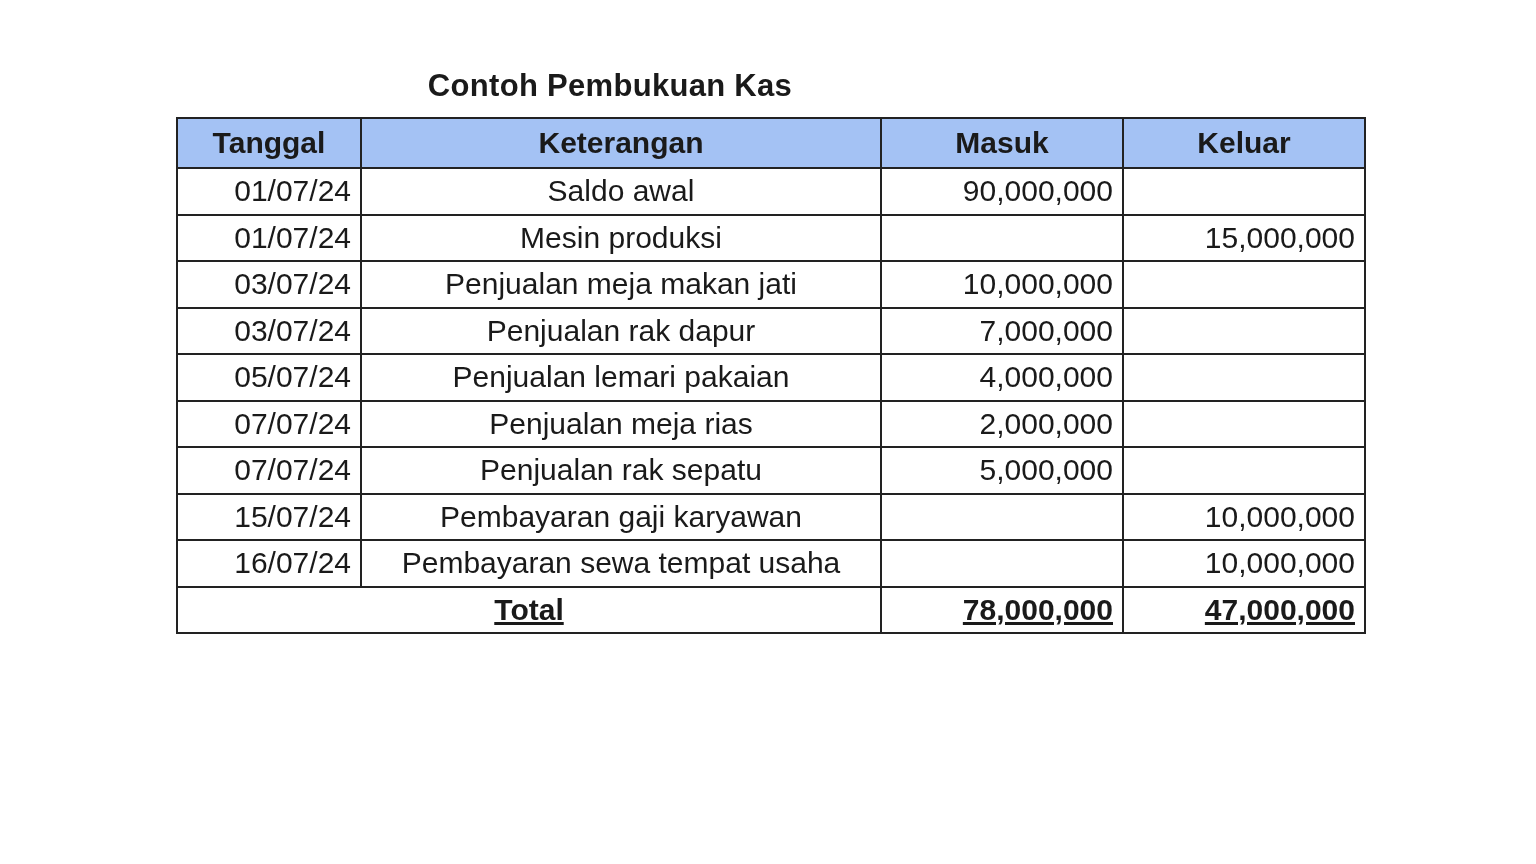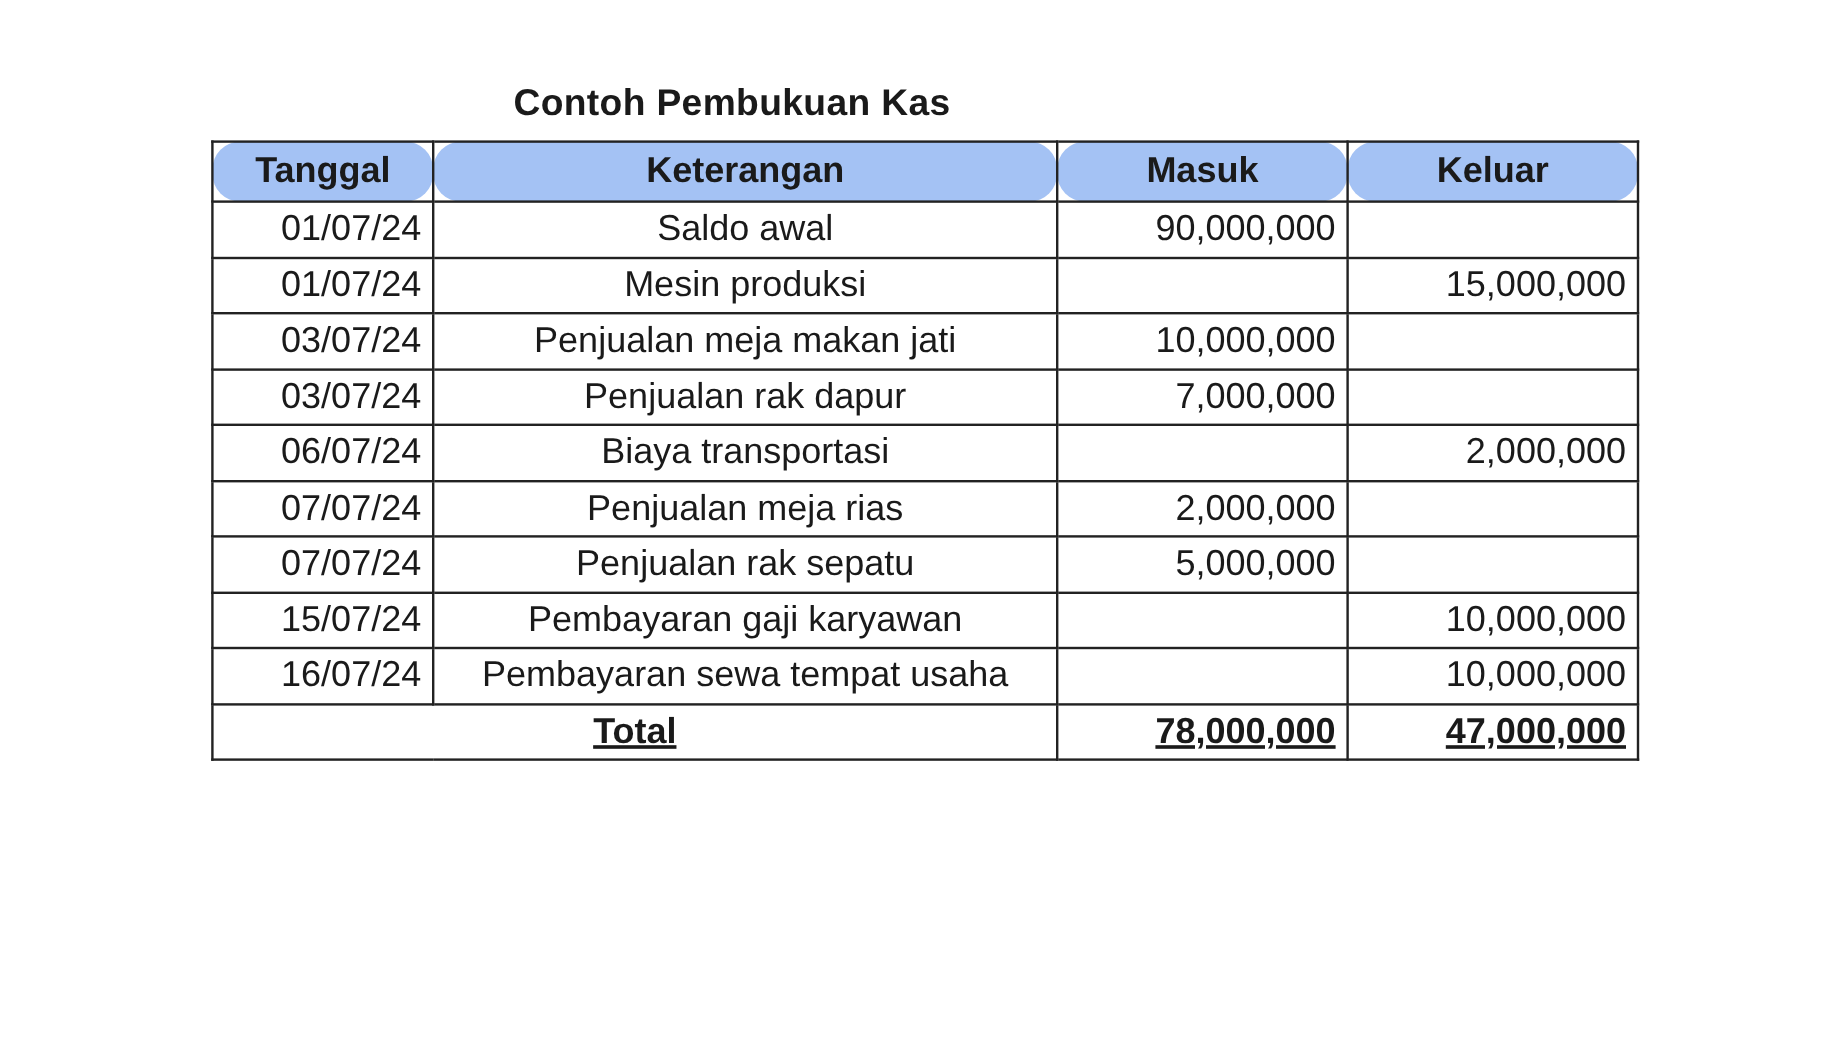--- a/index.html
+++ b/index.html
@@ -37,21 +37,20 @@
     height: 46.5px;
     padding: 0 9px;
     white-space: nowrap;
     box-sizing: border-box;
   }
   table.ledger th {
     background: #a4c2f4;
     font-weight: bold;
     text-align: center;
     height: 50px;
-    border-radius: 23px;
   }
   col.c-date { width: 184px; }
   col.c-desc { width: 520px; }
   col.c-in { width: 242px; }
   col.c-out { width: 242px; }
   td.num { text-align: right; }
   td.txt { text-align: center; padding-left: 9px; }
   tr.total td {
     font-weight: bold;
     text-decoration: underline;
@@ -96,24 +95,24 @@
       <td class="num">10,000,000</td>
       <td class="num"></td>
     </tr>
     <tr>
       <td class="num">03/07/24</td>
       <td class="txt">Penjualan rak dapur</td>
       <td class="num">7,000,000</td>
       <td class="num"></td>
     </tr>
     <tr>
-      <td class="num">06/07/24</td>
-      <td class="txt">Biaya transportasi</td>
+      <td class="num">05/07/24</td>
+      <td class="txt">Penjualan lemari pakaian</td>
+      <td class="num">4,000,000</td>
       <td class="num"></td>
-      <td class="num">2,000,000</td>
     </tr>
     <tr>
       <td class="num">07/07/24</td>
       <td class="txt">Penjualan meja rias</td>
       <td class="num">2,000,000</td>
       <td class="num"></td>
     </tr>
     <tr>
       <td class="num">07/07/24</td>
       <td class="txt">Penjualan rak sepatu</td>

